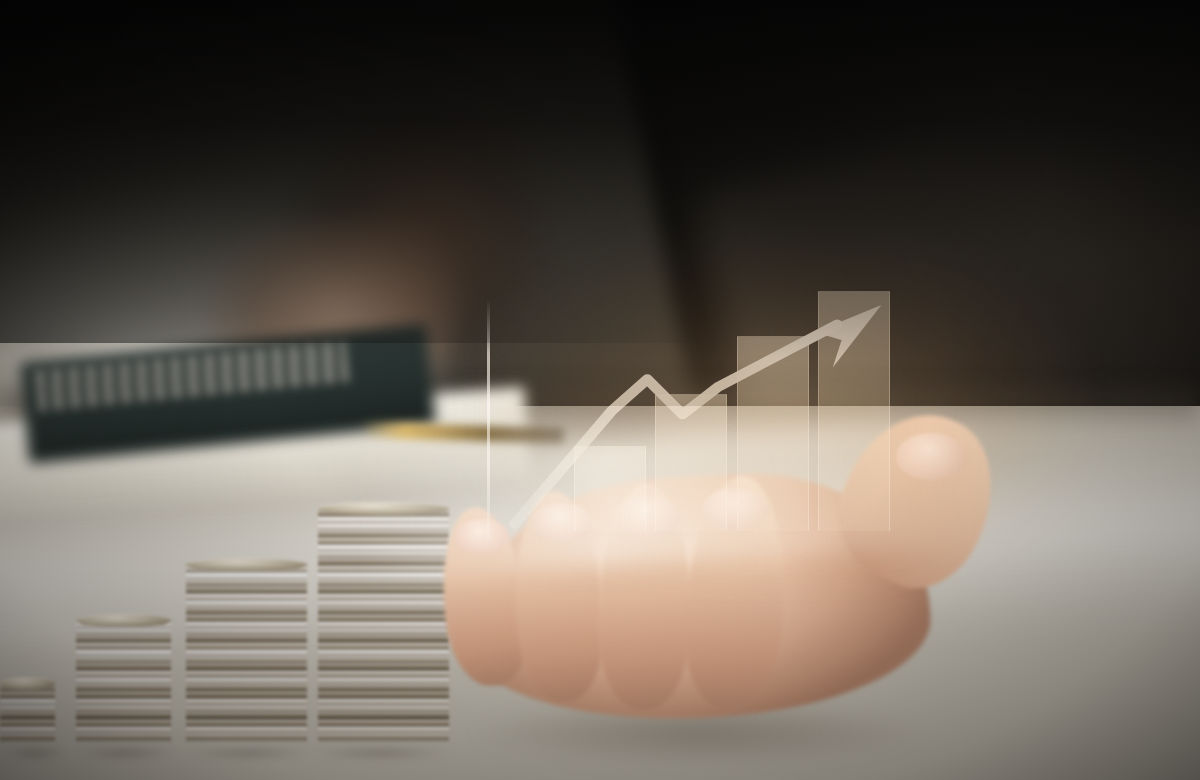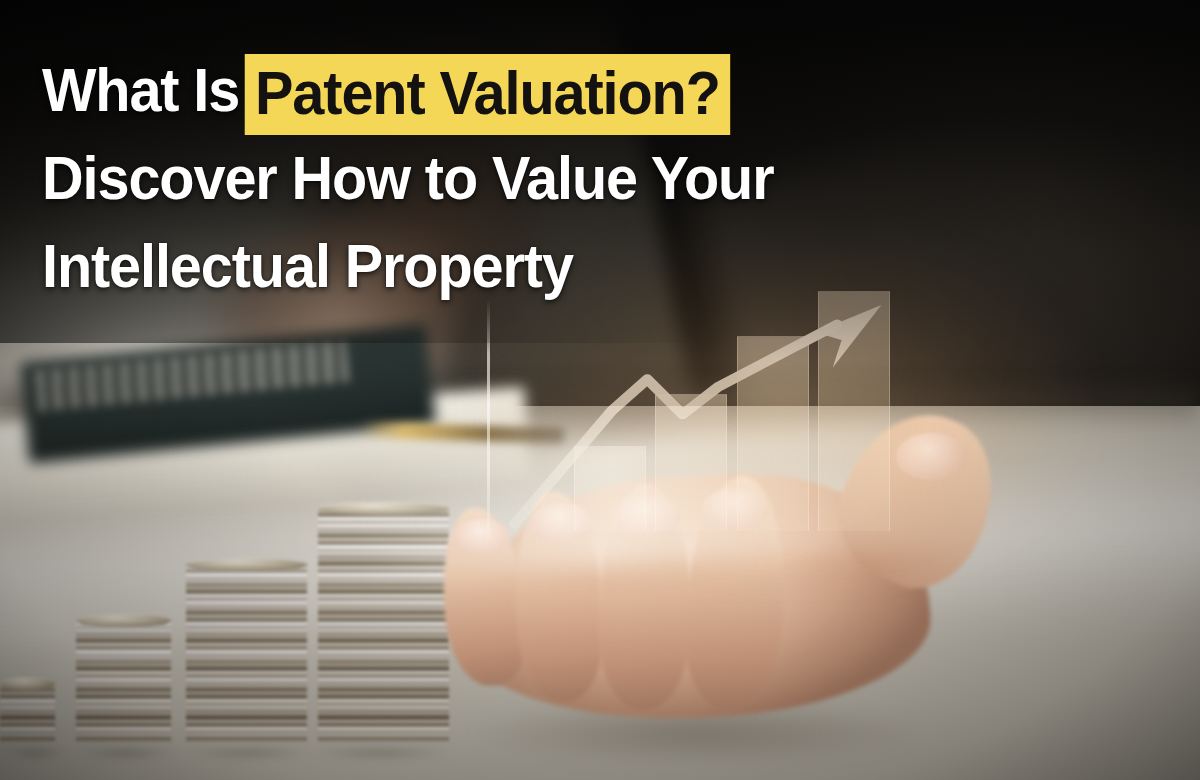--- a/index.html
+++ b/index.html
@@ -398,21 +398,14 @@
       </svg>
     </div>
 
     <div class="leak-warm"></div>
     <div class="leak-white"></div>
     <div class="vignette"></div>
     <div class="scrim"></div>
     <div class="scrim-left"></div>
   </div>
 
-  <div class="headline">
-    <div class="line"><span>What Is</span><span class="hl">Patent Valuation?</span></div>
-
-    <div class="line">Discover How to Value Your</div>
-
-    <div class="line">Intellectual Property</div>
-  </div>
 
 </div>
 
 </body></html>

